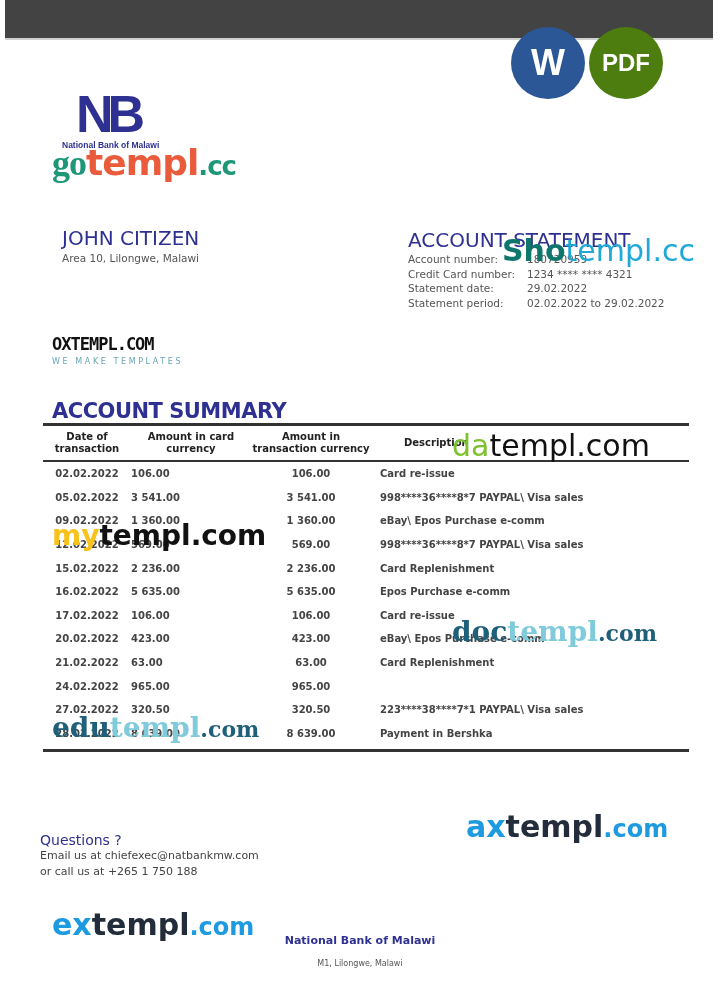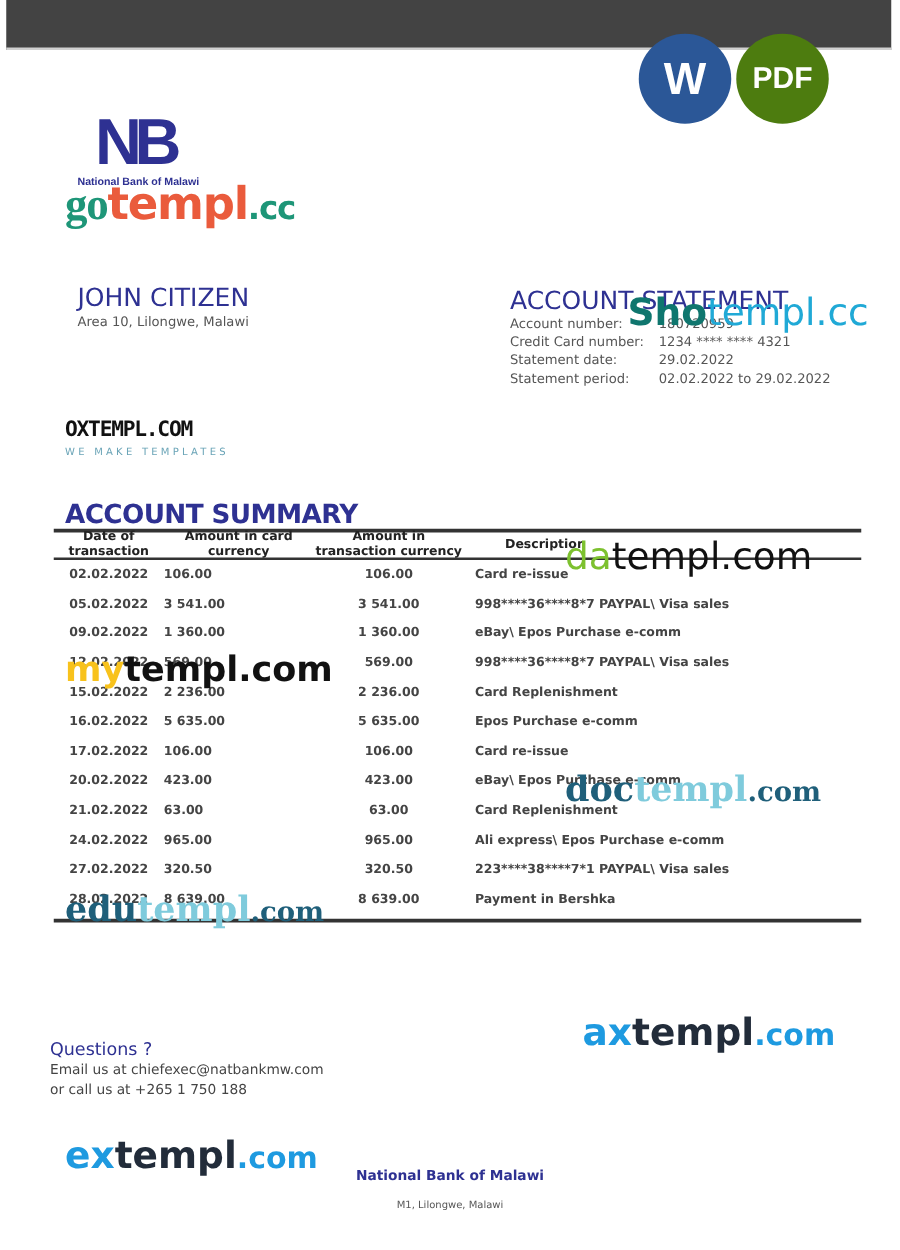--- a/index.html
+++ b/index.html
@@ -22,21 +22,21 @@
   .stmt-row { display:flex; font-size:10.5px; color:#555; line-height:14.5px; }
   .stmt-row .k { width:119px; } 
   .wm-sho { left:472px; top:236px; font-size:30px; font-weight:normal; }
   .wm-sho .a { color:#0f766e; font-weight:bold;margin-left:30px; } .wm-sho .b { color:#20a9d6; }
   .oxt { position:absolute; left:52px; top:334px; }
   .oxt-name { font-family:"DejaVu Sans Mono", monospace; font-weight:bold; font-size:17px; color:#111; letter-spacing:-1px; }
   .oxt-tag { font-size:8px; color:#6aa4b7; letter-spacing:2.6px; margin-top:3px; }
   .summary-title { position:absolute; left:52px; top:383px; font-family:"DejaVu Sans", sans-serif; font-weight:bold; font-size:21px; color:#2e3192; letter-spacing:-0.5px;margin-top:16px; }
   .tbl { position:absolute; left:43px; top:423px; width:646px; }
   .tbl-top { height:3px; background:#333; }
-  .tbl-head { display:flex; height:20px; align-items:center; font-weight:bold; font-size:10px; color:#222; text-align:center; line-height:12px; }
+  .tbl-head { display:flex; height:34px; align-items:center; font-weight:bold; font-size:10px; color:#222; text-align:center; line-height:12px; }
   .tbl-headline { height:2px; background:#333; }
   .tbl-row { display:flex; height:23.6px; align-items:center; font-size:10px; color:#444;font-weight:bold; }
   .c1 { width:88px; text-align:center; }
   .c2 { width:120px; }
   .c3 { width:120px; text-align:center; }
   .c4 { flex:1; padding-left:9px; text-align:left; }
   .tbl-head .c4 { text-align:left; padding-left:33px; }
   .tbl-bottom { height:3px; background:#333; margin-top:4px; }
   .wm-da { left:452px; top:431px; font-size:30px; font-weight:normal; }
   .wm-da .a { color:#7dc12f; } .wm-da .b { color:#111; }
@@ -169,21 +169,20 @@
     <div class="tbl-row">
         <div class="c1">21.02.2022</div>
         <div class="c2">63.00</div>
         <div class="c3">63.00</div>
         <div class="c4">Card Replenishment</div>
       </div>
     <div class="tbl-row">
         <div class="c1">24.02.2022</div>
         <div class="c2">965.00</div>
         <div class="c3">965.00</div>
-        <div class="c4">Ali express\ Epos Purchase e-comm</div>
       </div>
     <div class="tbl-row">
         <div class="c1">27.02.2022</div>
         <div class="c2">320.50</div>
         <div class="c3">320.50</div>
         <div class="c4">223****38****7*1 PAYPAL\ Visa sales</div>
       </div>
     <div class="tbl-row">
         <div class="c1">28.02.2022</div>
         <div class="c2">8 639.00</div>

